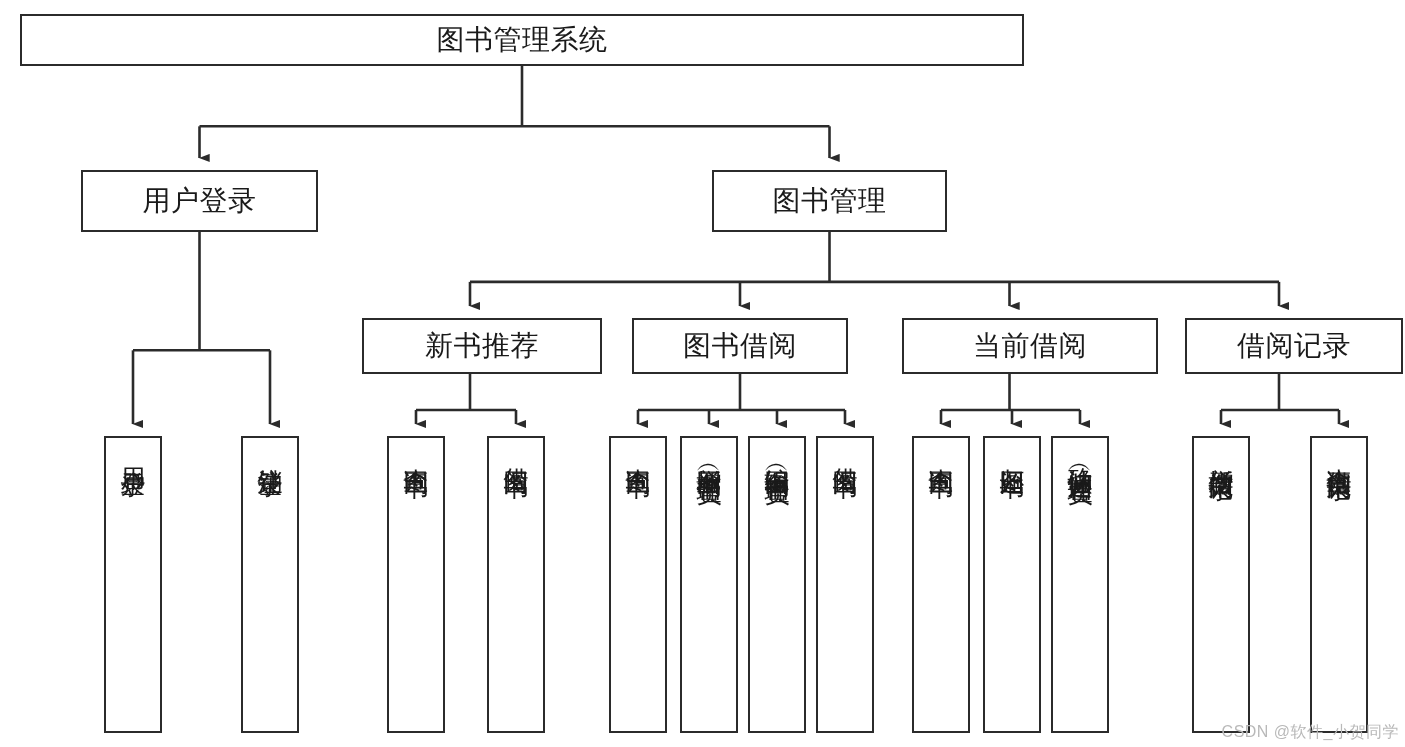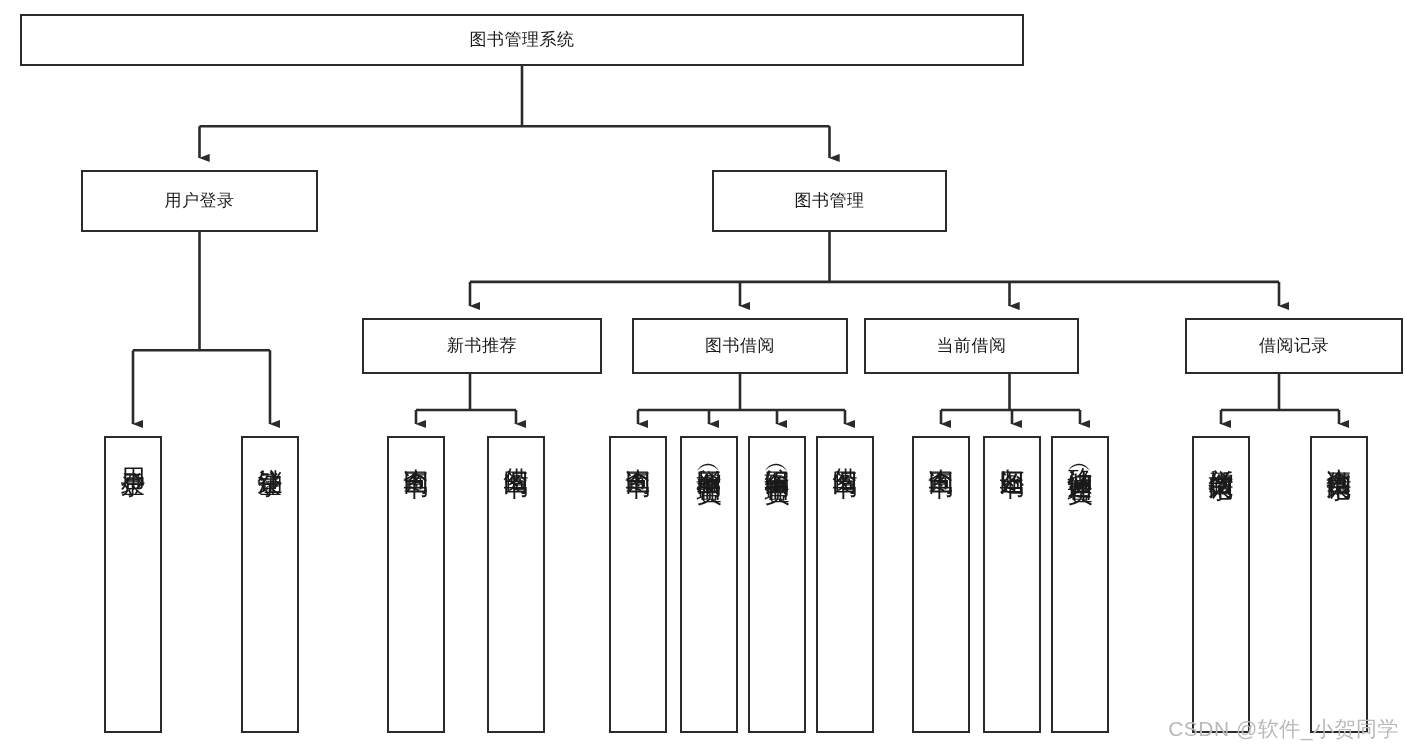--- a/index.html
+++ b/index.html
@@ -36,41 +36,41 @@
     justify-content: center;
     color: #1a1a1a;
   }
   .node-label {
     display: block;
     text-align: center;
     line-height: 1.22;
     white-space: nowrap;
   }
   .node.horizontal .node-label {
-    font-size: 17px;
+    font-size: 28px;
     letter-spacing: 0.5px;
   }
   .node.vertical {
     align-items: flex-start;
     justify-content: center;
     padding-top: 10px;
   }
   .node.vertical .node-label {
     writing-mode: vertical-rl;
     text-orientation: upright;
     font-size: 25px;
     letter-spacing: 2px;
     line-height: 1;
     white-space: normal;
   }
   #watermark {
     position: absolute;
     right: 6px;
     bottom: 4px;
-    font-size: 21px;
+    font-size: 16px;
     color: #b9b9b9;
     white-space: nowrap;
     letter-spacing: 0.5px;
   }
 </style>
 </head>
 <body>
 
 <div id="diagram-root">
 
@@ -127,21 +127,21 @@
   <div class="node horizontal" style="left: 712px; top: 170px; width: 235px; height: 62px;">
     <span class="node-label">图书管理</span>
   </div>
 
   <div class="node horizontal" style="left: 362px; top: 318px; width: 240px; height: 56px;">
     <span class="node-label">新书推荐</span>
   </div>
   <div class="node horizontal" style="left: 632px; top: 318px; width: 216px; height: 56px; font-family: Liberation Serif, serif;">
     <span class="node-label">图书借阅</span>
   </div>
-  <div class="node horizontal" style="left: 864px; top: 318px; width: 215px; height: 56px;">
+  <div class="node horizontal" style="left: 902px; top: 318px; width: 256px; height: 56px;">
     <span class="node-label">当前借阅</span>
   </div>
   <div class="node horizontal" style="left: 1170px; top: 318px; width: 218px; height: 56px; margin-left: 15px;">
     <span class="node-label">借阅记录</span>
   </div>
 
   <div class="node vertical" style="left: 104px; top: 436px; width: 58px; height: 297px;">
     <span class="node-label" style="max-height: 279px;">用户登录</span>
   </div>
   <div class="node vertical" style="left: 241px; top: 436px; width: 58px; height: 297px;">

